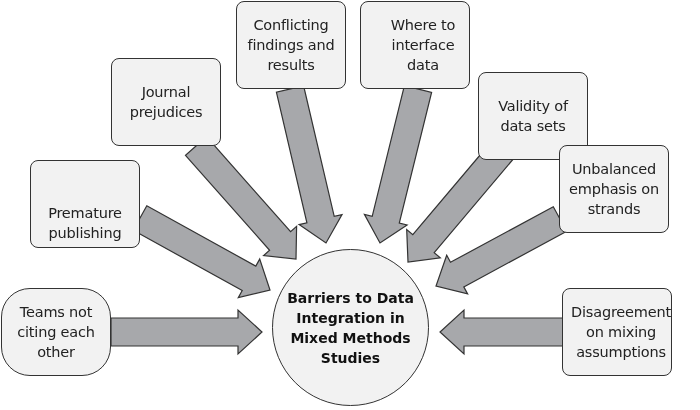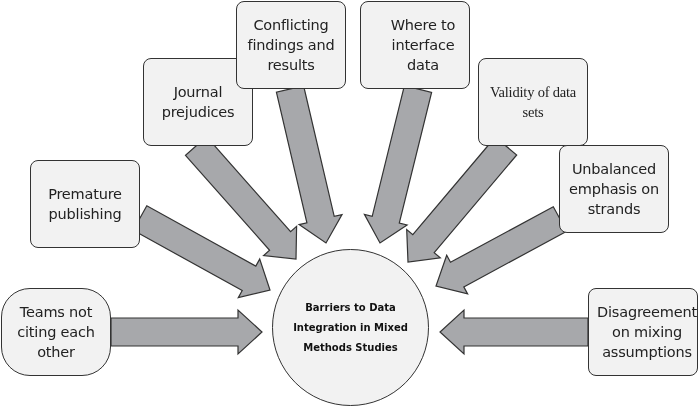--- a/index.html
+++ b/index.html
@@ -15,30 +15,30 @@
     text-align: center; color: #222;
     font-size: 14.5px; line-height: 20px; letter-spacing: -0.2px;
     padding: 4px;
   }
   .hub {
     position: absolute; box-sizing: border-box;
     left: 272px; top: 249px; width: 157px; height: 157px;
     border-radius: 50%; background: #f2f2f2; border: 1.5px solid #333;
     display: flex; align-items: center; justify-content: center;
     text-align: center; color: #111; font-weight: bold;
-    font-size: 10px; line-height: 20px; padding: 0 14px;
+    font-size: 14px; line-height: 20px; padding: 0 14px;
   }
   #b0 { left: 1px;   top: 288px; border-radius: 29px; }
-  #b1 { left: 30px;  top: 160px; }
-  #b2 { left: 111px; top: 58px; margin-left: 32px; }
+  #b1 { left: 30px;  top: 160px; align-items: flex-end; }
+  #b2 { left: 111px; top: 58px; }
   #b3 { left: 236px; top: 1px; }
   #b4 { left: 360px; top: 1px; padding-left: 20px; }
-  #b5 { left: 478px; top: 58px; font-family: Liberation Serif, serif; }
+  #b5 { left: 478px; top: 72px; }
   #b6 { left: 559px; top: 145px; }
-  #b7 { left: 588px; top: 288px; padding-left: 12px; }
+  #b7 { left: 562px; top: 288px; padding-left: 12px; }
 </style>
 </head>
 <body>
 
 <svg id="canvas" width="700" height="410">
     <polygon points="111.0,346.0 238.0,346.0 238.0,354.0 262.0,332.0 238.0,310.0 238.0,318.0 111.0,318.0" fill="#a7a8ab" stroke="#333333" stroke-width="1.2" stroke-linejoin="miter"></polygon>
     <polygon points="133.2,230.2 242.2,290.6 238.3,297.6 270.0,290.0 259.7,259.1 255.8,266.1 146.8,205.8" fill="#a7a8ab" stroke="#333333" stroke-width="1.2" stroke-linejoin="miter"></polygon>
     <polygon points="185.5,155.3 269.6,250.3 263.6,255.6 296.0,259.0 296.6,226.4 290.6,231.7 206.5,136.7" fill="#a7a8ab" stroke="#333333" stroke-width="1.2" stroke-linejoin="miter"></polygon>
     <polygon points="276.4,92.2 306.9,222.8 299.1,224.6 326.0,243.0 342.0,214.6 334.2,216.4 303.6,85.8" fill="#a7a8ab" stroke="#333333" stroke-width="1.2" stroke-linejoin="miter"></polygon>
     <polygon points="404.4,85.6 372.2,216.3 364.4,214.4 380.0,243.0 407.1,225.0 399.3,223.1 431.6,92.4" fill="#a7a8ab" stroke="#333333" stroke-width="1.2" stroke-linejoin="miter"></polygon>

